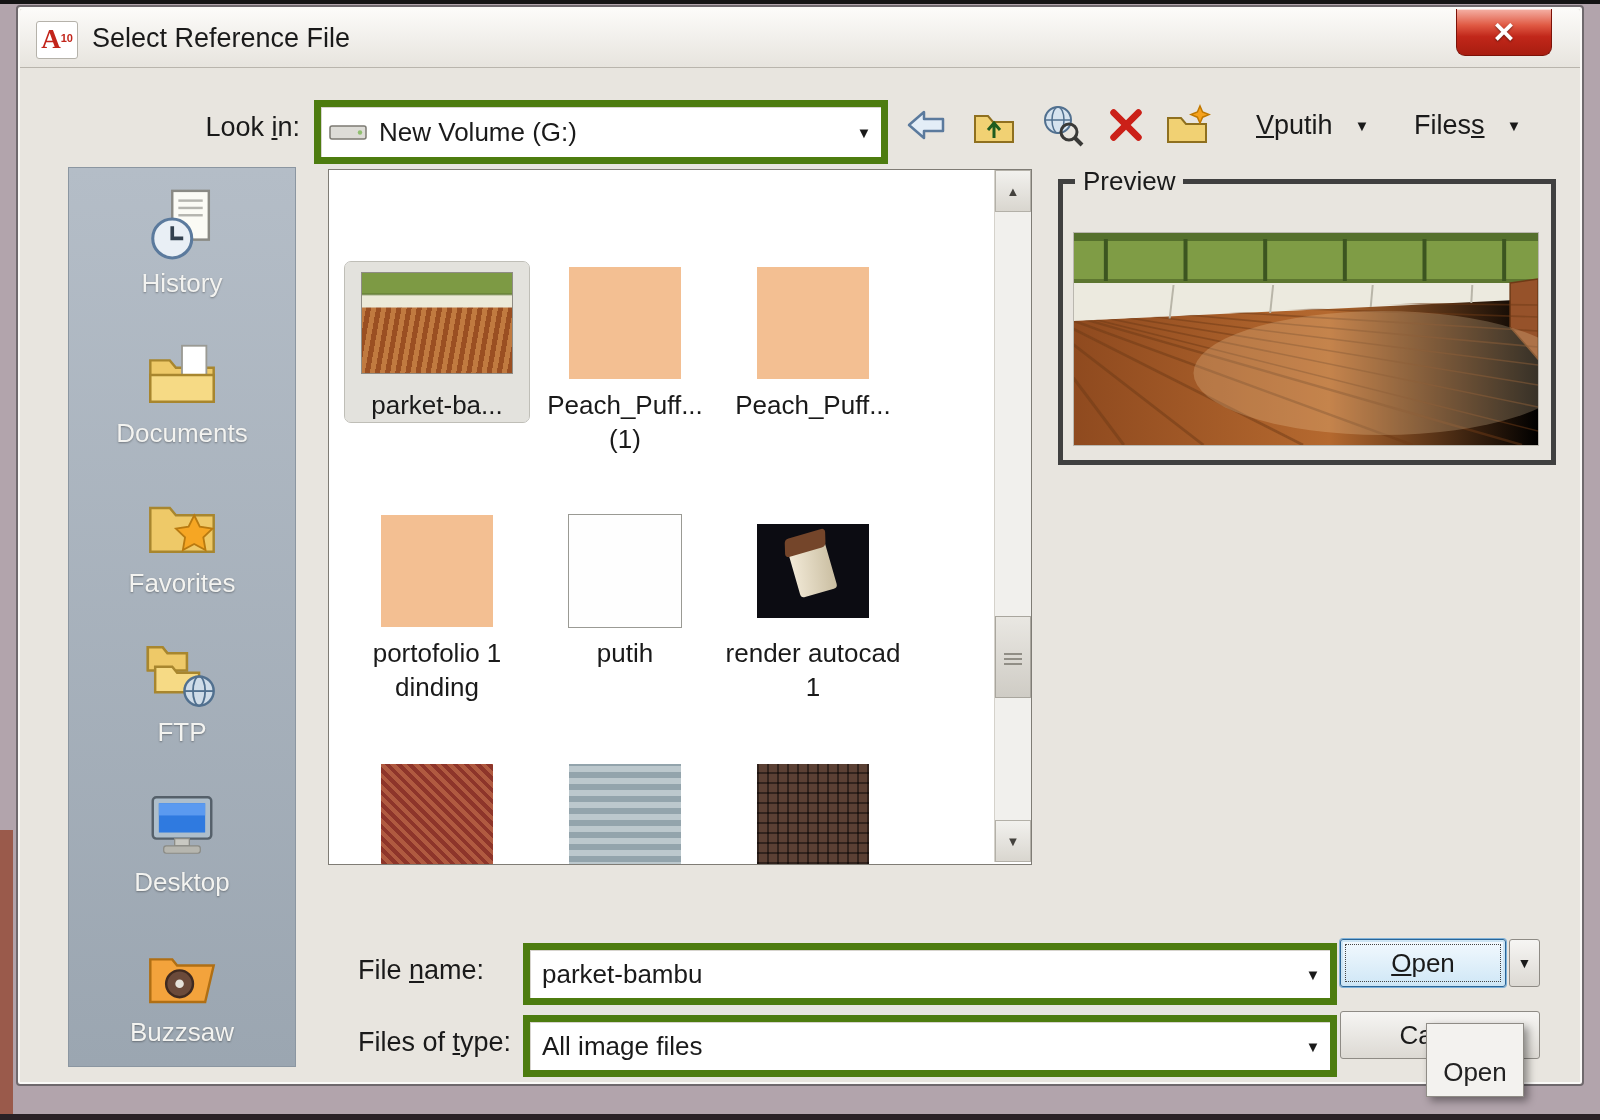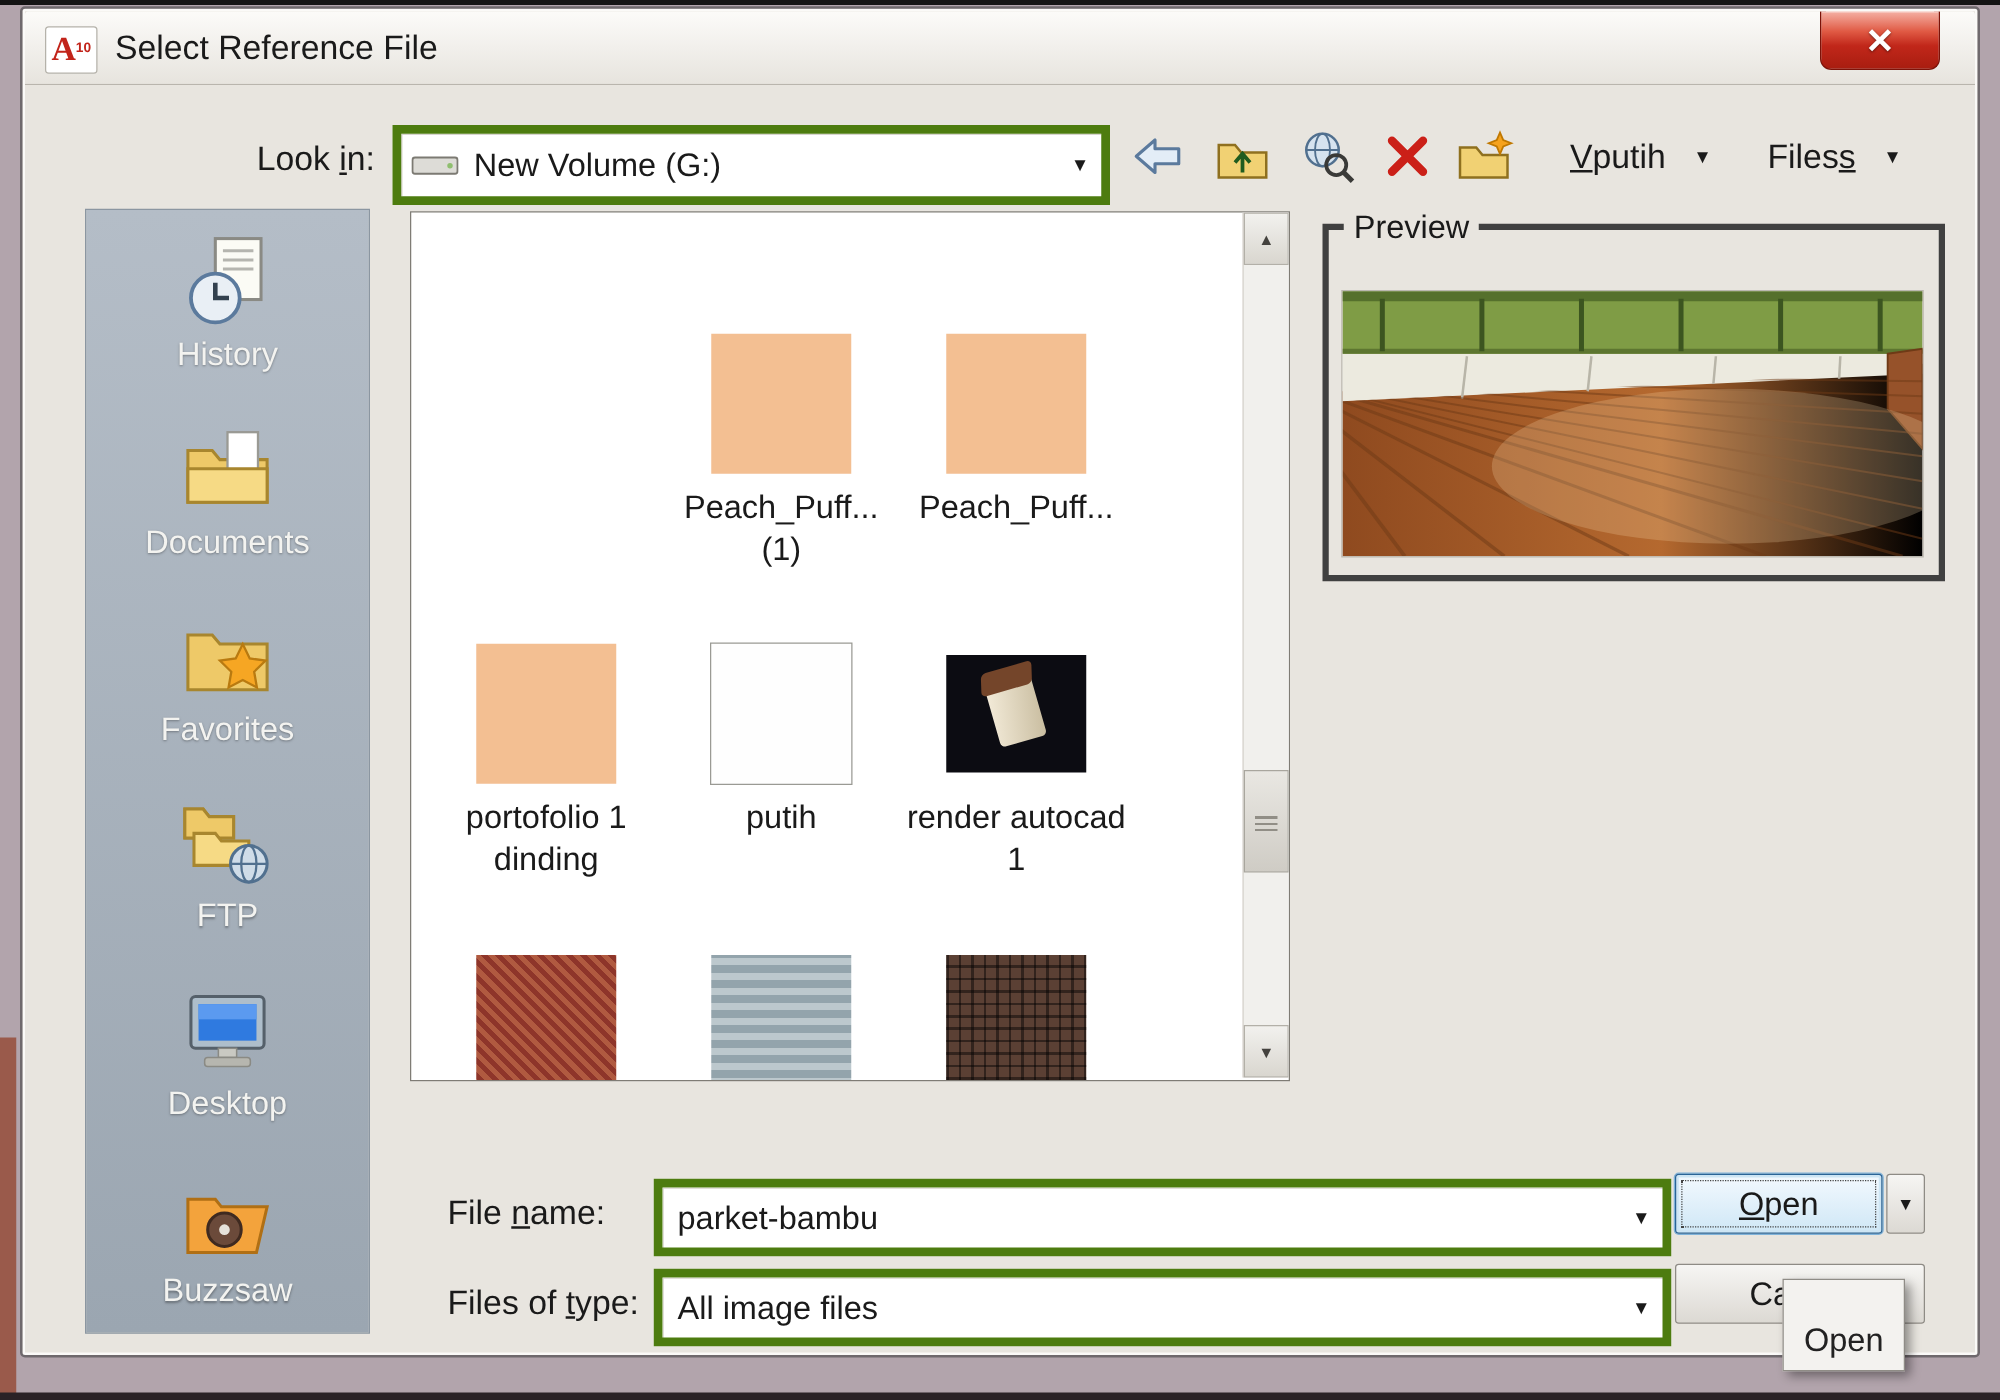--- a/index.html
+++ b/index.html
@@ -242,20 +242,26 @@
           <path d="M6 20 h18 l4 5 h30 l-7 30 H6 Z" fill="#f3a33c" stroke="#b06f14" stroke-width="2"></path>
           <circle cx="30" cy="40" r="11" fill="#6b4a3a" stroke="#3f2a20" stroke-width="2"></circle>
           <circle cx="30" cy="40" r="3.5" fill="#e6e2da"></circle>
         </svg>
         <span class="place-label">Buzzsaw</span>
       </div>
     </div>
 
     <div class="filelist">
 
+      <div class="cell c1 r1 sel">
+        <div class="thumbwrap">
+            <div class="thumb wood-mini"></div>
+          </div>
+        <div class="fname">parket-ba...</div>
+      </div>
       <div class="cell c2 r1">
         <div class="thumbwrap">
             <div class="thumb t-peach"></div>
           </div>
         <div class="fname">Peach_Puff... (1)</div>
       </div>
       <div class="cell c3 r1">
         <div class="thumbwrap">
             <div class="thumb t-peach"></div>
           </div>

